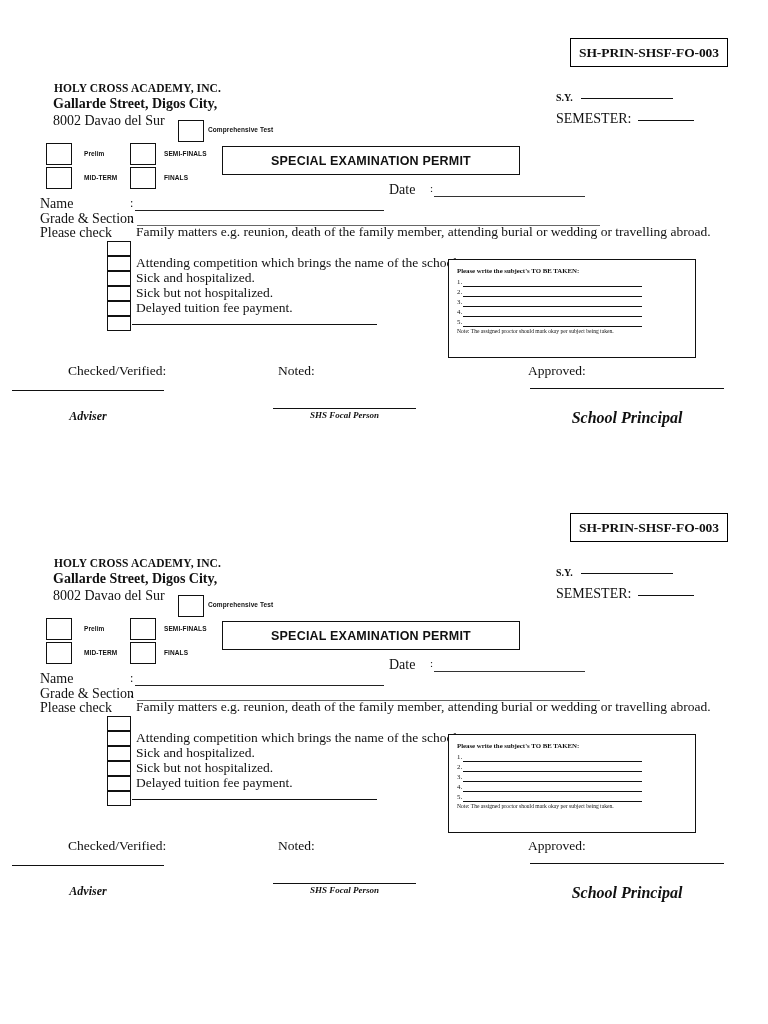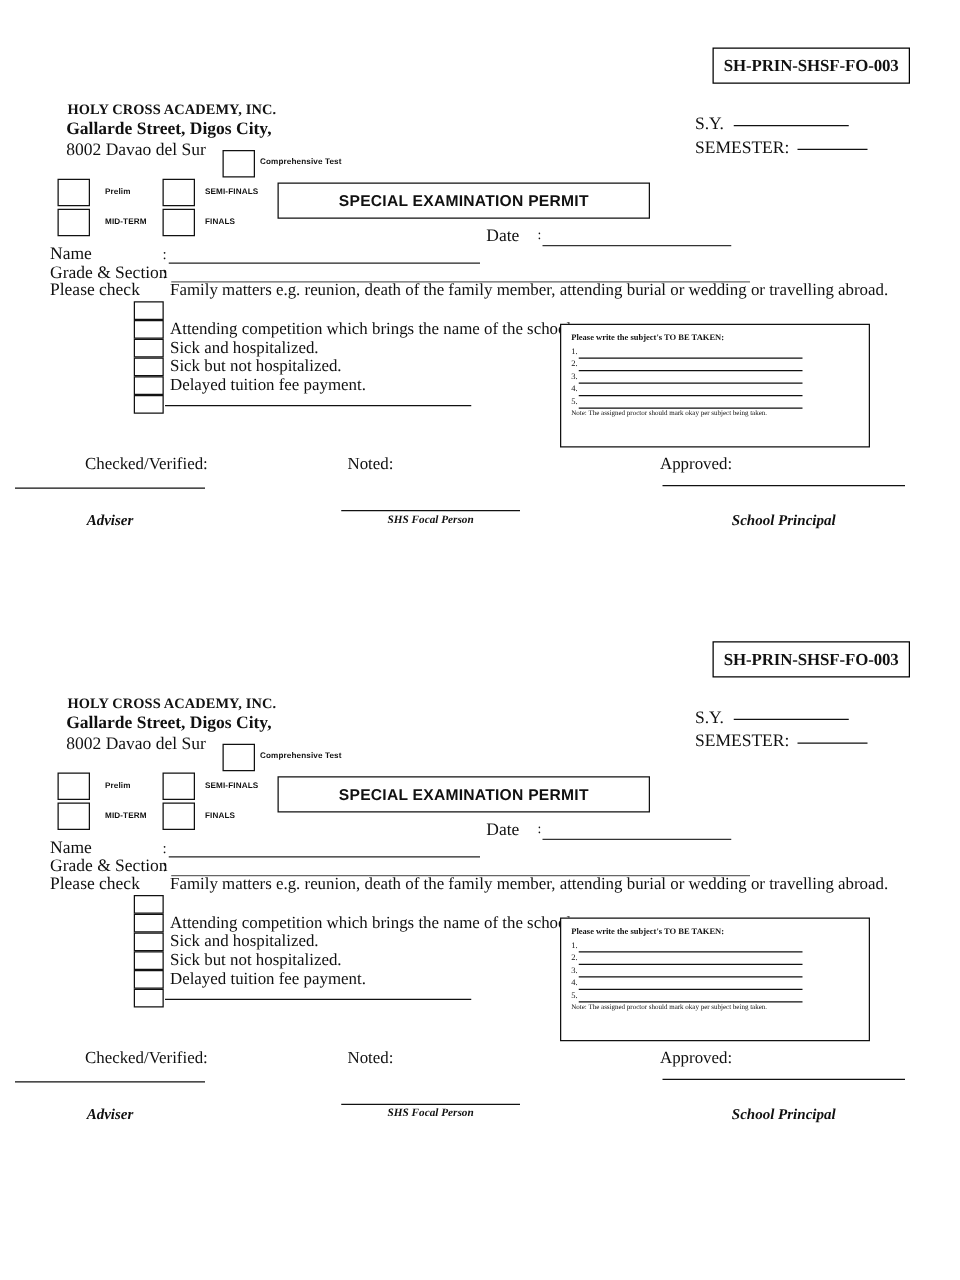--- a/index.html
+++ b/index.html
@@ -76,22 +76,23 @@
     top: 113px;
     font-size: 14px;
     white-space: nowrap;
   }
 
   
   .sy-row {
     position: absolute;
     left: 556px;
     top: 92px;
-    font-size: 14px;
-    white-space: nowrap;
+    font-size: 10px;
+    white-space: nowrap;
+    font-weight: bold;
   }
   .sem-row {
     position: absolute;
     left: 556px;
     top: 111px;
     font-size: 14px;
     white-space: nowrap;
   }
   .rule {
     display: inline-block;
@@ -325,21 +326,21 @@
   .lbl-checked  { left: 46px;  top: 363px; margin-left: 22px; }
   .line-checked { left: 12px;  top: 390px; width: 152px; }
   .role-adviser { left: 12px;  top: 409px; width: 152px; font-size: 12px; }
 
   .lbl-noted    { left: 278px; top: 363px; }
   .line-noted   { left: 273px; top: 408px; width: 143px; }
   .role-focal   { left: 273px; top: 410px; width: 143px; font-size: 9px; }
 
   .lbl-approved { left: 528px; top: 363px; }
   .line-approved{ left: 530px; top: 388px; width: 194px; }
-  .role-principal { left: 530px; top: 409px; width: 194px; font-size: 12px; }
+  .role-principal { left: 530px; top: 409px; width: 194px; font-size: 16px; }
 </style>
 </head>
 <body>
 
 <div class="page">
 
   <div class="form-copy copy-1">
 
     <div class="code-box">
       <span>SH-PRIN-SHSF-FO-003</span>

